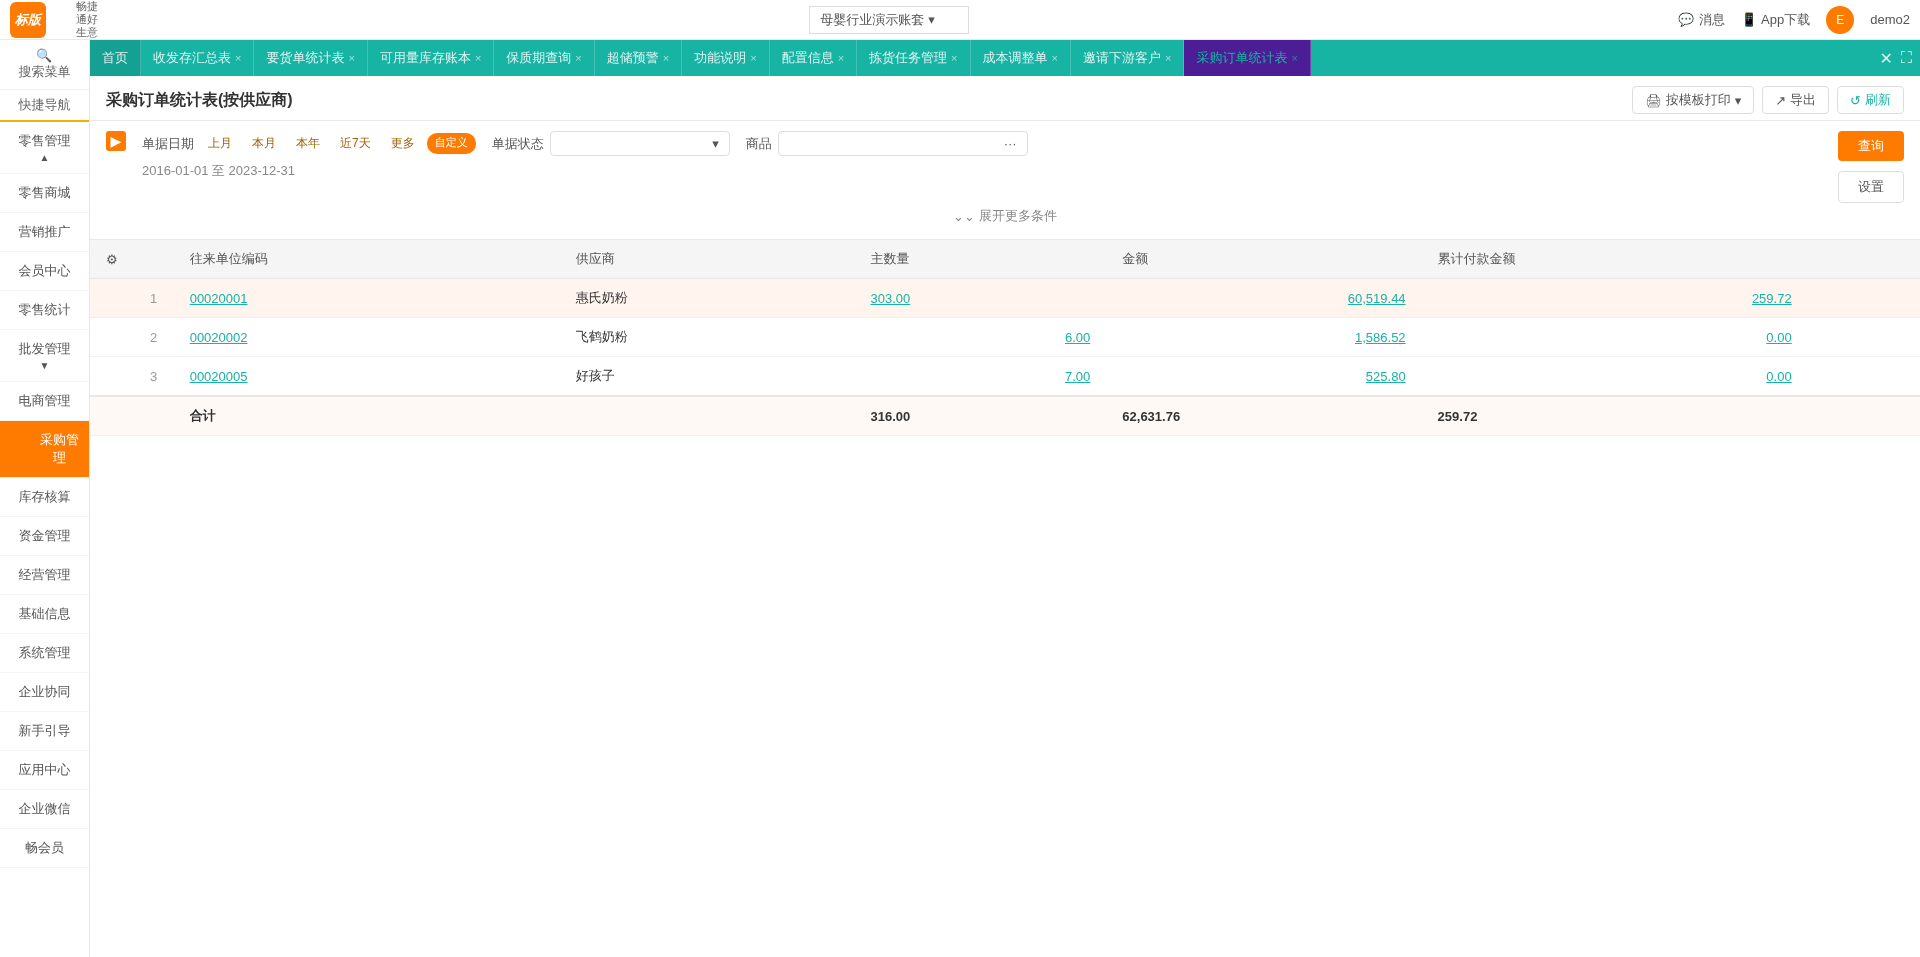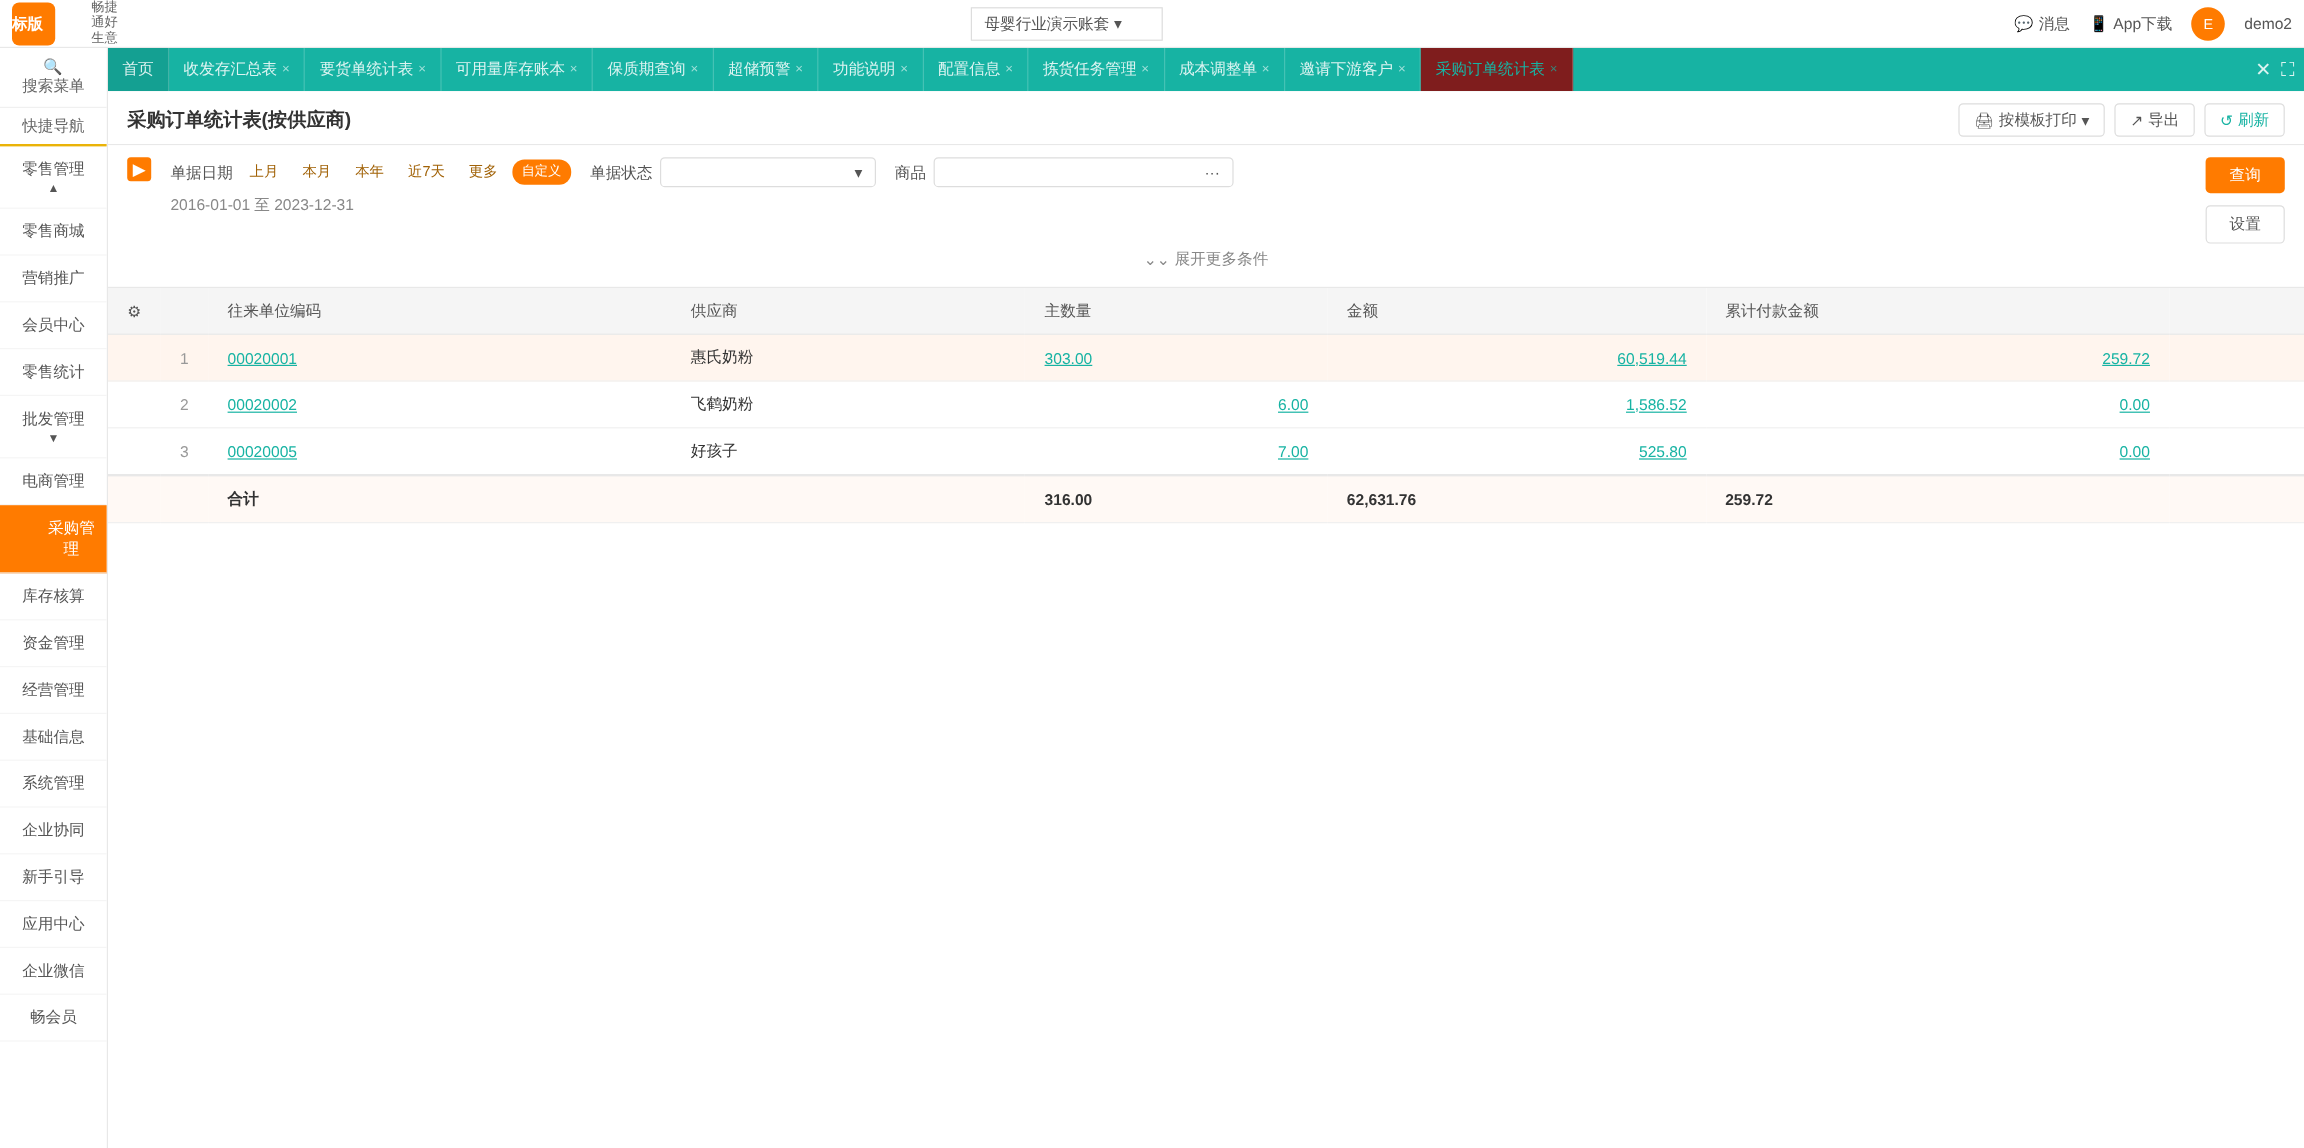--- a/index.html
+++ b/index.html
@@ -5,21 +5,21 @@
     * { box-sizing: border-box; margin: 0; padding: 0; font-family: 'Microsoft YaHei', Arial, sans-serif; font-size: 13px; }
     body { display: flex; flex-direction: column; height: 957px; overflow: hidden; background: #f5f5f5; }
 
     
     .top-bar {
       display: flex; align-items: center; height: 40px;
       background: #fff; border-bottom: 1px solid #e8e8e8;
       padding: 0 10px; justify-content: space-between;
     }
     .logo-area { display: flex; align-items: center; gap: 6px; width: 90px; }
-    .logo-icon { width: 36px; height: 36px; background: #ff7b00; border-radius: 6px; display: flex; align-items: center; color: white; font-size: 11px; font-weight: bold; flex-shrink: 0; }
+    .logo-icon { width: 36px; height: 36px; background: #ff7b00; border-radius: 6px; display: flex; align-items: center; justify-content: center; color: white; font-size: 11px; font-weight: bold; flex-shrink: 0; font-style: italic; }
     .logo-text { font-size: 11px; color: #666; line-height: 1.2; margin-left: 24px; }
     .workspace-selector { display: flex; align-items: center; gap: 4px; padding: 4px 10px; border: 1px solid #ddd; border-radius: 0; cursor: pointer; color: #555; min-width: 160px; }
     .top-right { display: flex; align-items: center; gap: 16px; }
     .top-btn { display: flex; align-items: center; gap: 4px; color: #555; cursor: pointer; font-size: 13px; }
     .avatar { width: 28px; height: 28px; border-radius: 50%; background: #ff7b00; display: flex; align-items: center; justify-content: center; color: white; font-size: 12px; }
     .username { color: #555; cursor: pointer; }
 
     
     .main-layout { display: flex; flex: 1; overflow: hidden; }
 
@@ -35,21 +35,21 @@
     .content-area { flex: 1; display: flex; flex-direction: column; overflow: hidden; }
 
     
     .tab-bar {
       display: flex; align-items: center; background: #17b3a3; height: 36px;
       overflow-x: auto; flex-shrink: 0;
     }
     .tab-bar::-webkit-scrollbar { display: none; }
     .tab-item { display: flex; align-items: center; padding: 0 12px; height: 36px; color: rgba(255,255,255,0.85); cursor: pointer; white-space: nowrap; font-size: 13px; border-right: 1px solid rgba(255,255,255,0.2); gap: 4px; flex-shrink: 0; text-align: right; }
     .tab-item.home { background: rgba(0,0,0,0.1); }
-    .tab-item.active { background: #7f1d1d; color: #17b3a3; }
+    .tab-item.active { background: #4c1d95; color: #17b3a3; }
     .tab-item .close { font-size: 11px; color: inherit; opacity: 0.7; }
     .tab-item.active .close { color: #17b3a3; }
     .tab-close-all { margin-left: auto; display: flex; align-items: center; gap: 8px; padding: 0 8px; }
     .tab-close-btn { color: rgba(255,255,255,0.85); cursor: pointer; font-size: 16px; }
     .tab-maximize { color: rgba(255,255,255,0.85); cursor: pointer; font-size: 16px; }
 
     
     .page-content { flex: 1; display: flex; flex-direction: column; overflow: hidden; background: #f5f5f5; }
 
     

